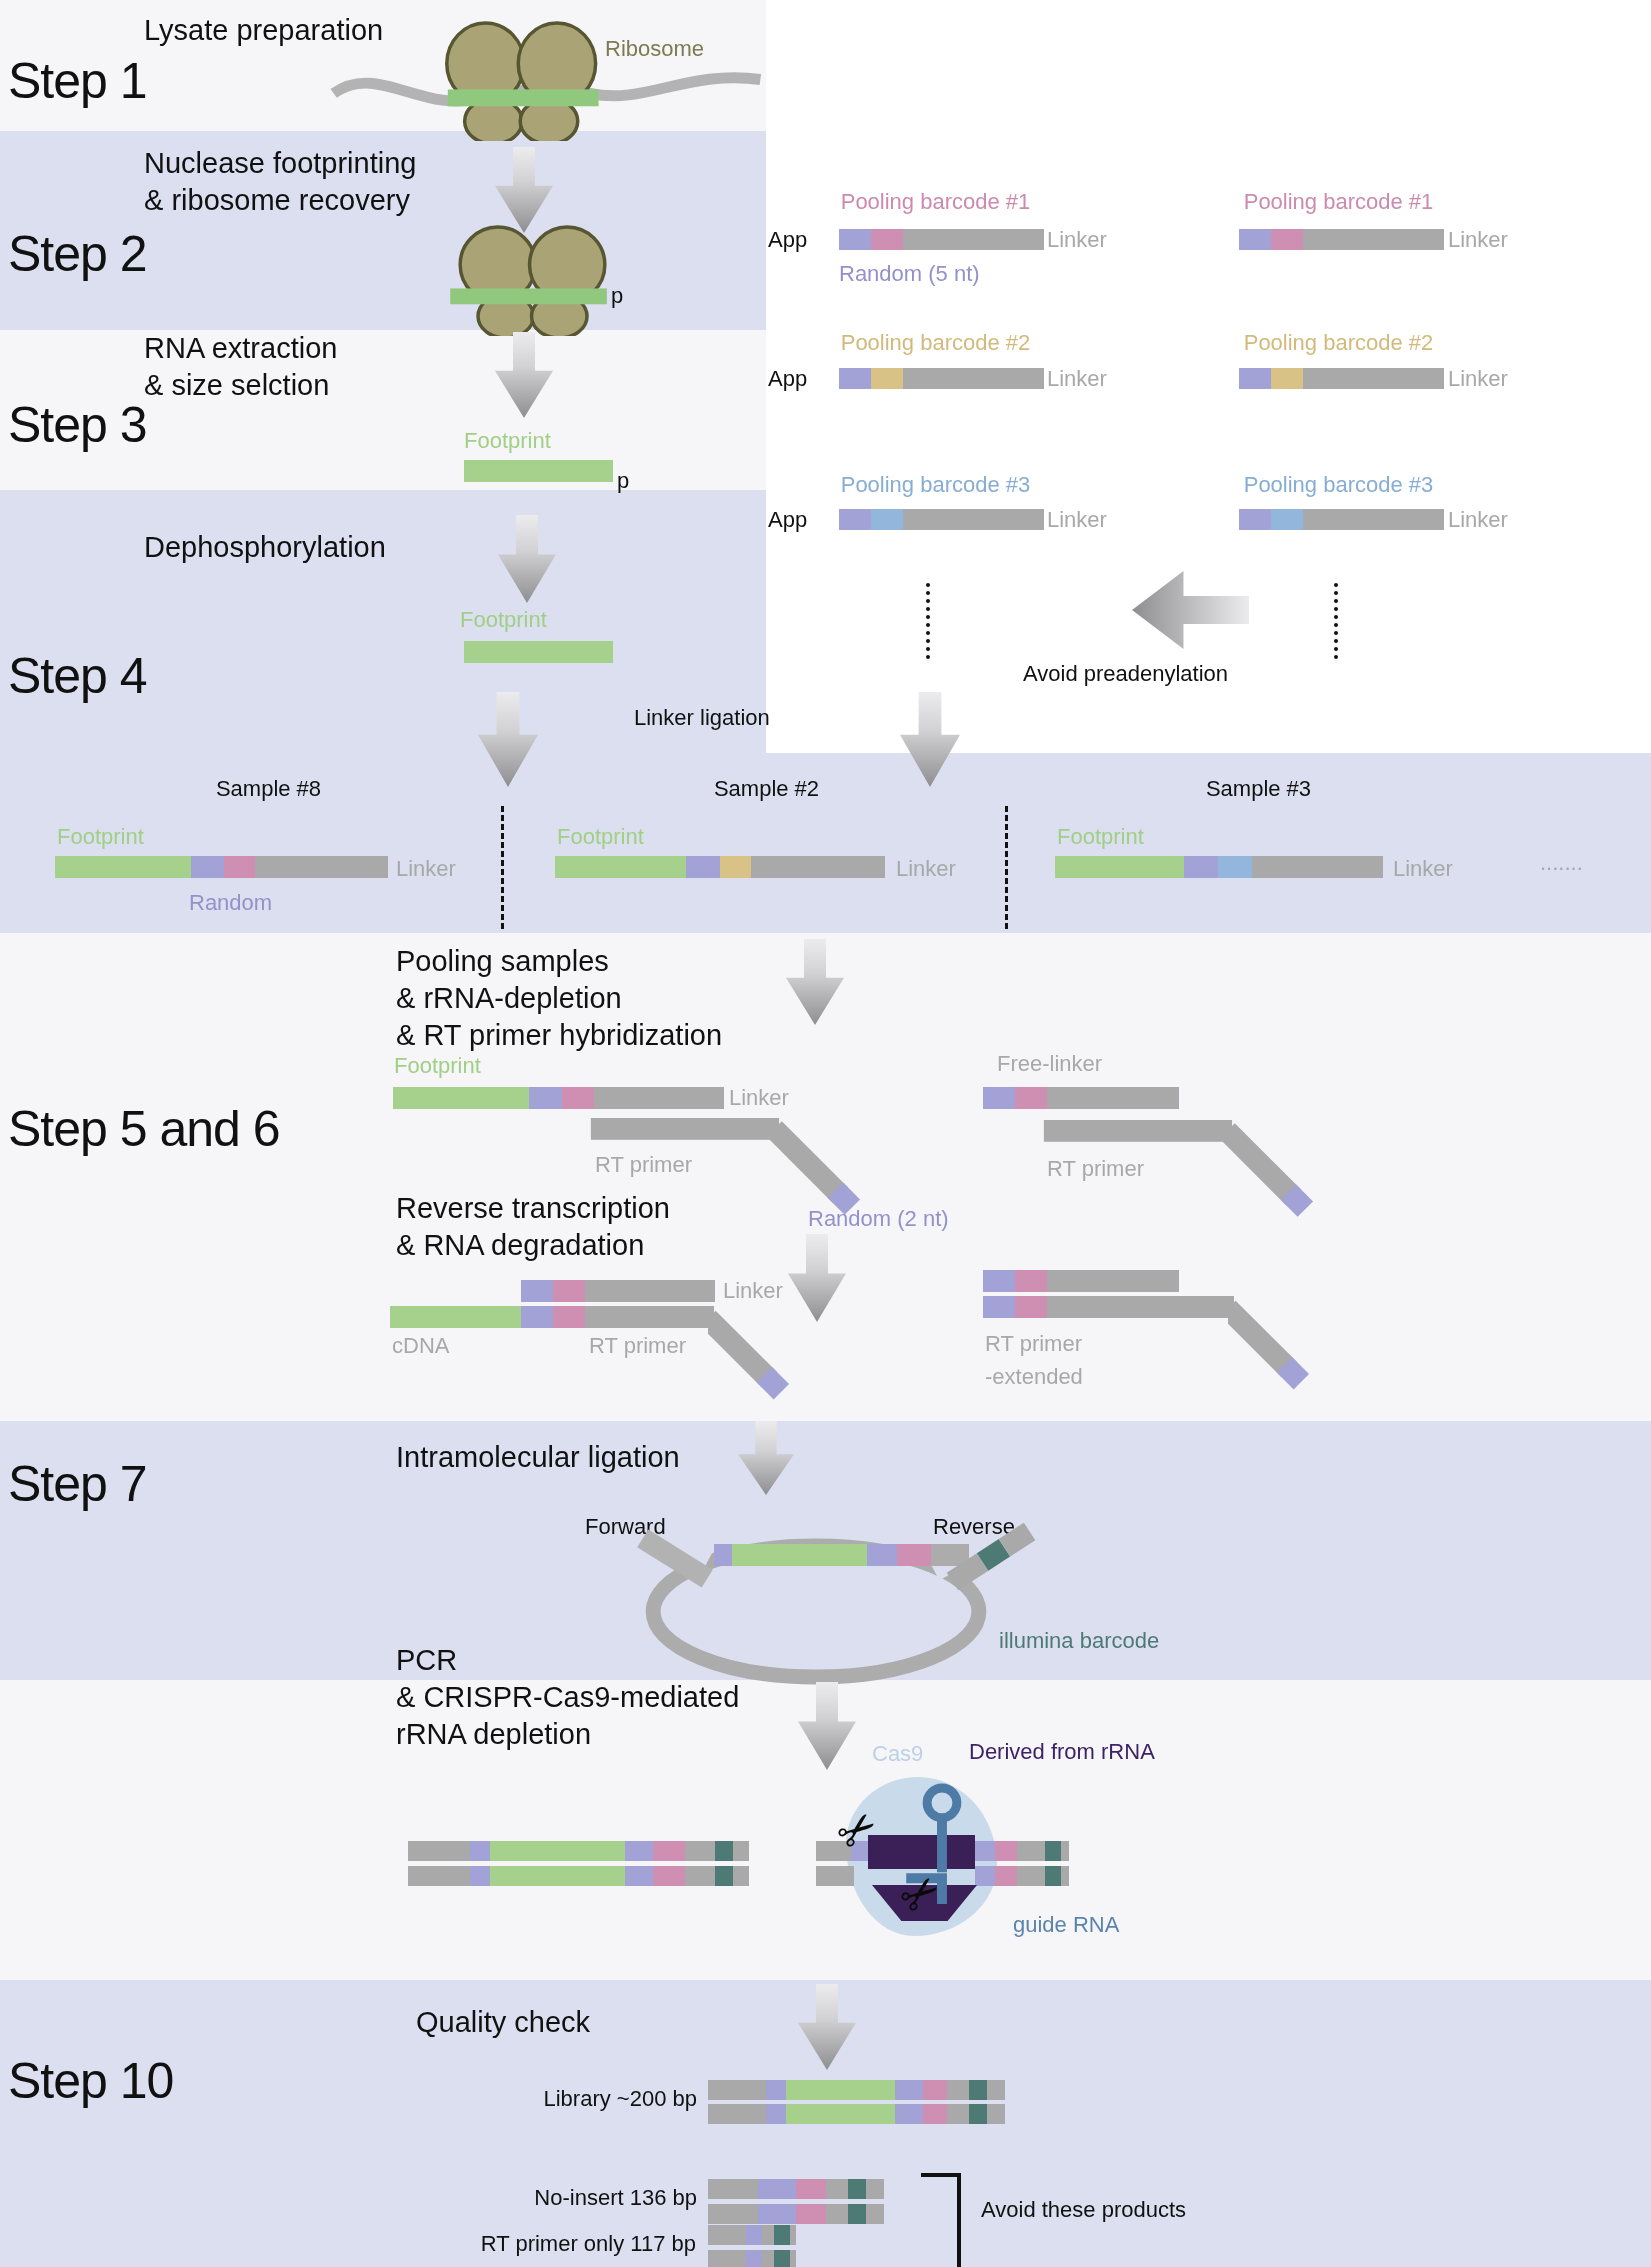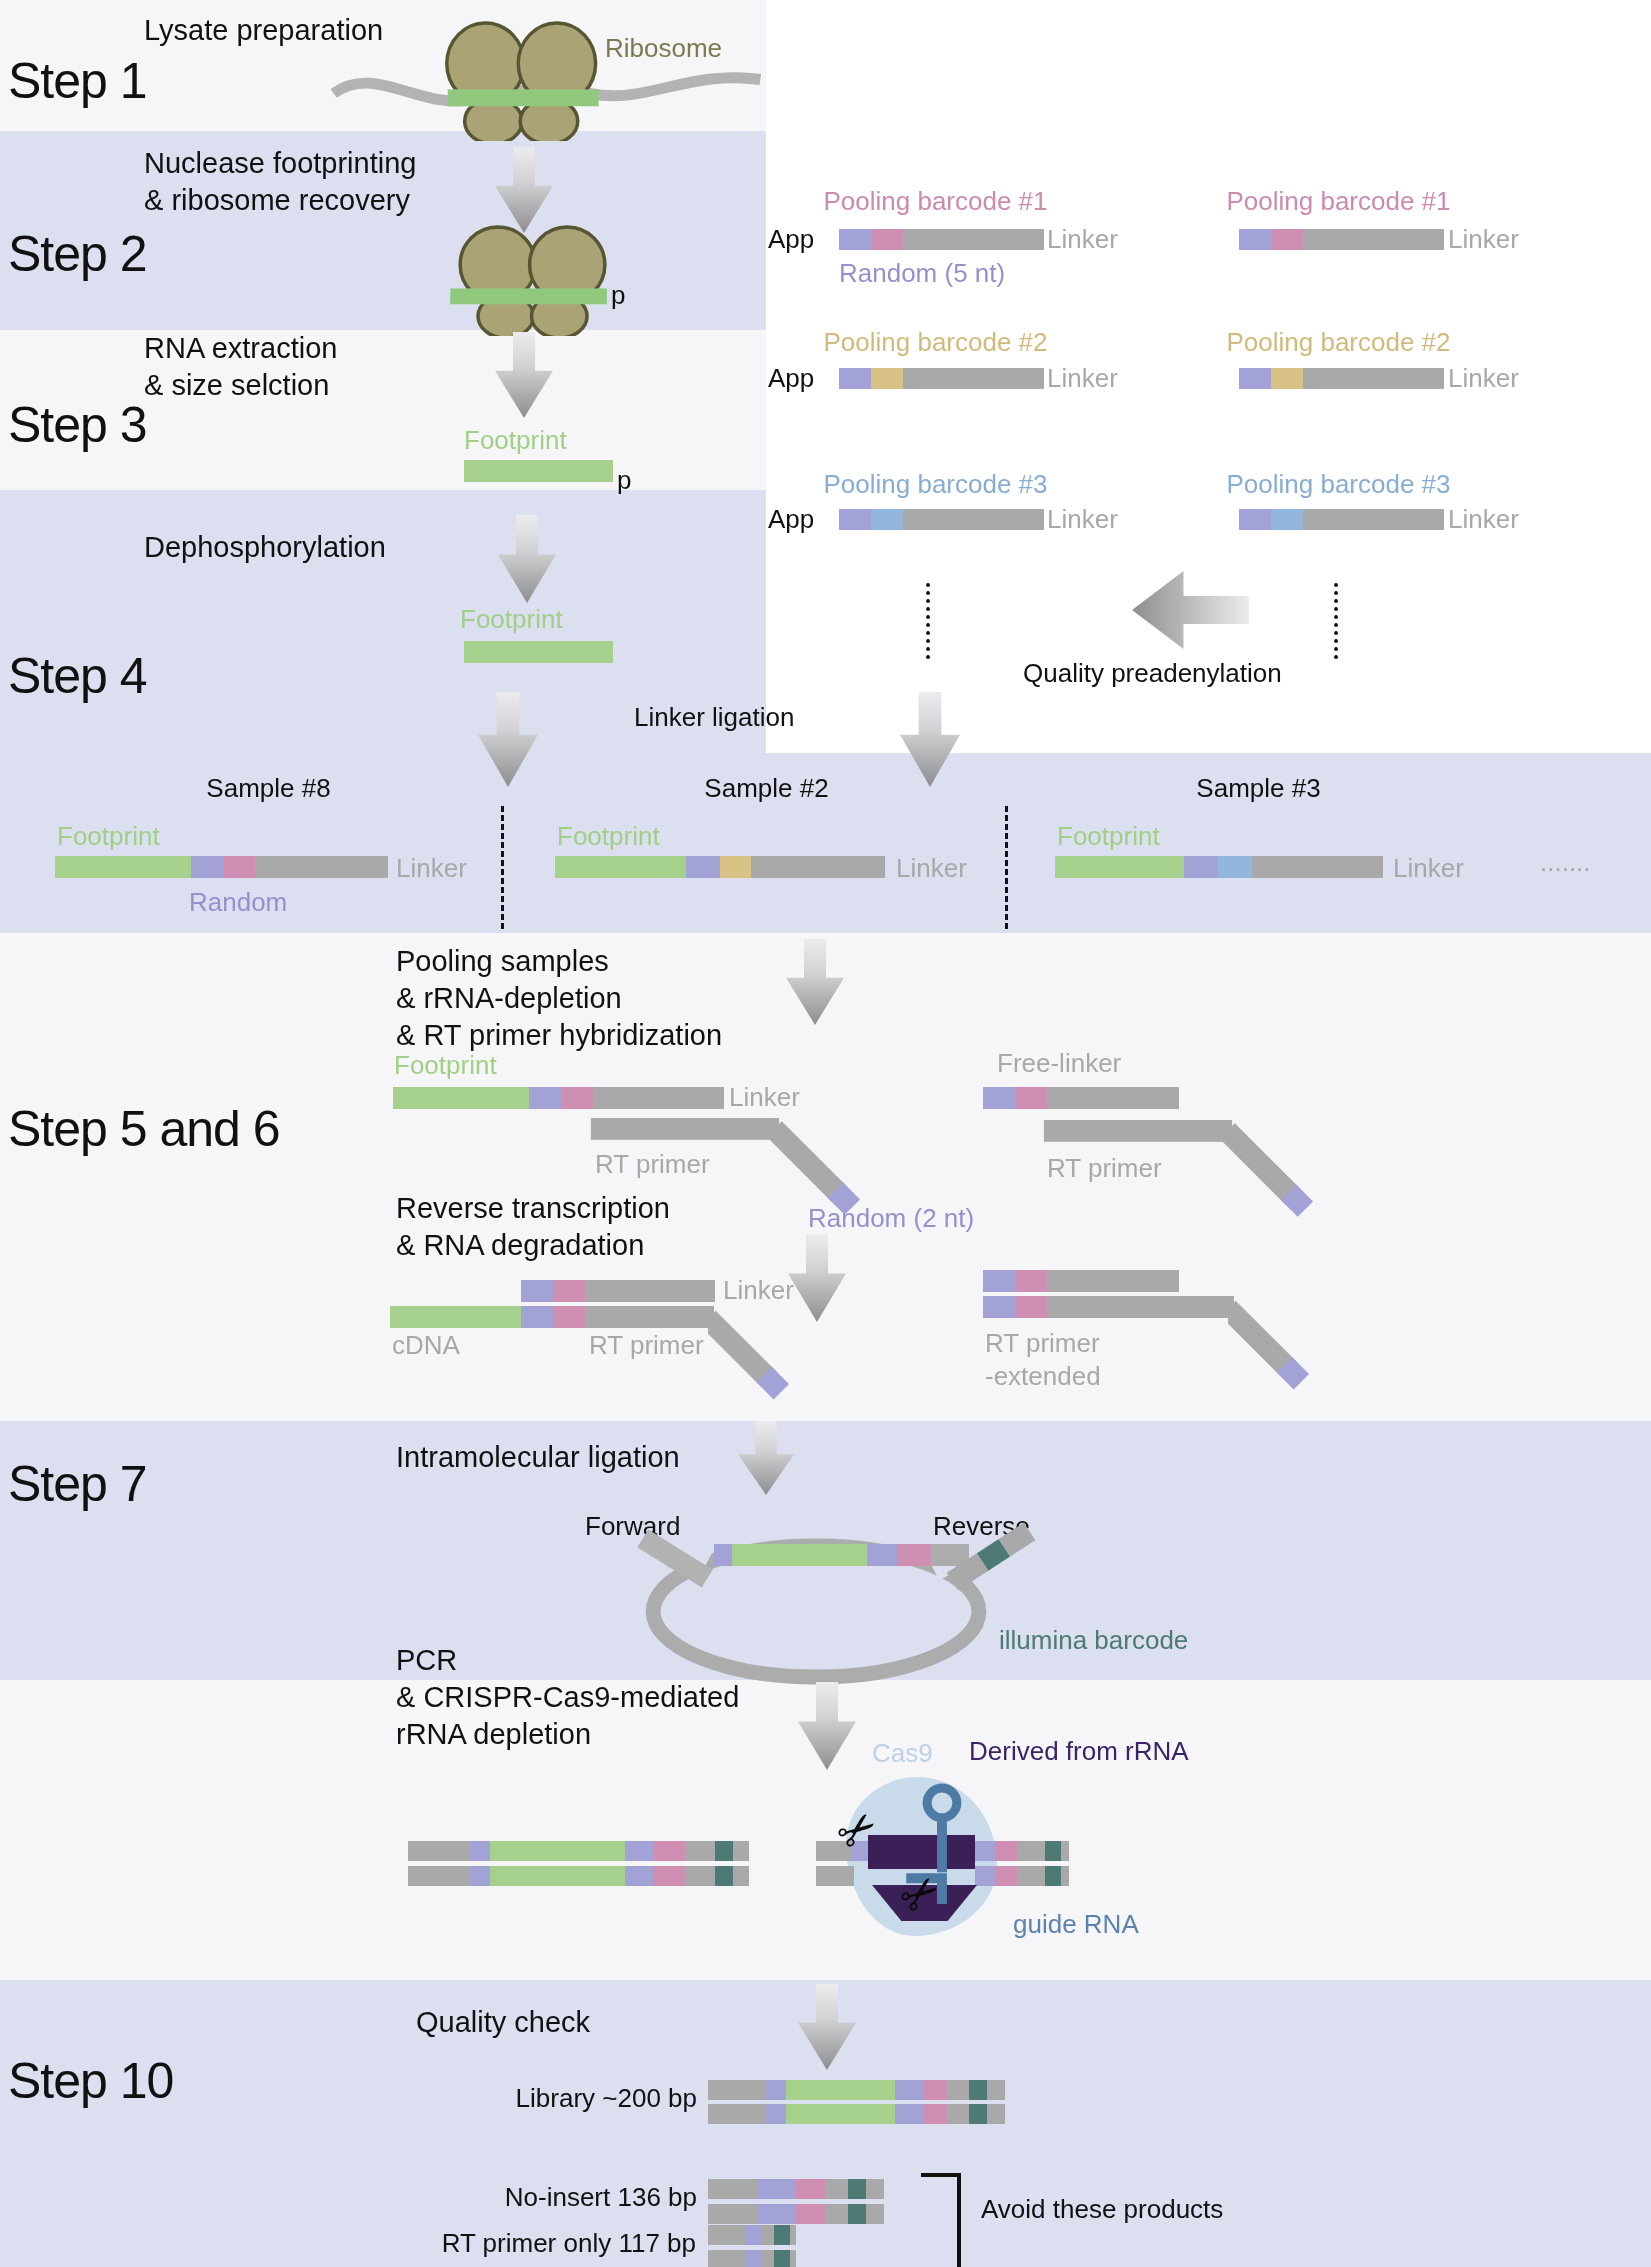--- a/index.html
+++ b/index.html
@@ -4,21 +4,21 @@
 <style>
   html,body{margin:0;padding:0;background:#fff}
   .stage{position:relative;width:1652px;height:2268px;font-family:"Liberation Sans",sans-serif;overflow:hidden;background:#f6f6f8}
   .abs{position:absolute}
   .band{position:absolute;left:0;width:1652px}
   .b-light{background:#f6f6f8}
   .b-lav{background:#dbdfef}
   .panel{position:absolute;background:#ffffff}
   .step-label{position:absolute;font-size:50px;color:#111;white-space:nowrap;letter-spacing:-1px}
   .proc{position:absolute;font-size:29px;line-height:37px;color:#111;white-space:pre-line}
-  .lbl{position:absolute;font-size:26px;line-height:33px;white-space:nowrap}
+  .lbl{position:absolute;font-size:22px;line-height:33px;white-space:nowrap}
   .ml{white-space:pre-line}
   .ctr{text-align:center}
   .rgt{text-align:right}
   .t-green{color:#a0cf86}.t-gray{color:#a8a8a8}.t-purple{color:#9391cb}.t-pink{color:#cd8ab0}
   .t-tan{color:#d2ba7c}.t-blue{color:#87add3}.t-teal{color:#4e7a76}.t-olive{color:#7c7b50}
   .t-dark{color:#3d2366}.t-cas9{color:#bdd0e7}.t-guide{color:#5b84ad}.t-black{color:#111}
   .bar{position:absolute;display:flex}
   .seg{height:100%;flex:0 0 auto}
   .c-green{background:#a6d18c}.c-purple{background:#a3a2d6}.c-pink{background:#cf8fb3}
   .c-tan{background:#d9c285}.c-blue{background:#93b7dc}.c-gray{background:#a9a9a9}
@@ -148,21 +148,21 @@
   <div class="bar h21" style="left:1239px;top:509px">
       <div class="seg c-purple" style="width: 32px;"></div>
       <div class="seg c-blue" style="width: 32px;"></div>
       <div class="seg c-gray" style="width: 141px;"></div>
     </div>
   <div class="lbl t-gray" style="left:1448px;top:503px">Linker</div>
 
   <div class="dot" style="left:926px;top:583px;height:76px"></div>
   <div class="dot" style="left:1334px;top:583px;height:76px"></div>
   <div class="arrow-left" style="left:1132px;top:571px;width:117px;height:78px"></div>
-  <div class="lbl t-black" style="left:1023px;top:657px">Quality preadenylation</div>
+  <div class="lbl t-black" style="left:1023px;top:657px">Avoid preadenylation</div>
 
   <div class="lbl t-black ctr" style="left:144px;top:772px;width:249px">Sample #8</div>
   <div class="lbl t-black ctr" style="left:642px;top:772px;width:249px">Sample #2</div>
   <div class="lbl t-black ctr" style="left:1134px;top:772px;width:249px">Sample #3</div>
   <div class="dash" style="left:501px;top:806px;height:123px"></div>
   <div class="dash" style="left:1005px;top:806px;height:123px"></div>
 
   <div class="lbl t-green" style="left:57px;top:820px">Footprint</div>
   <div class="bar h22" style="left:55px;top:856px">
       <div class="seg c-green" style="width: 136px;"></div>

